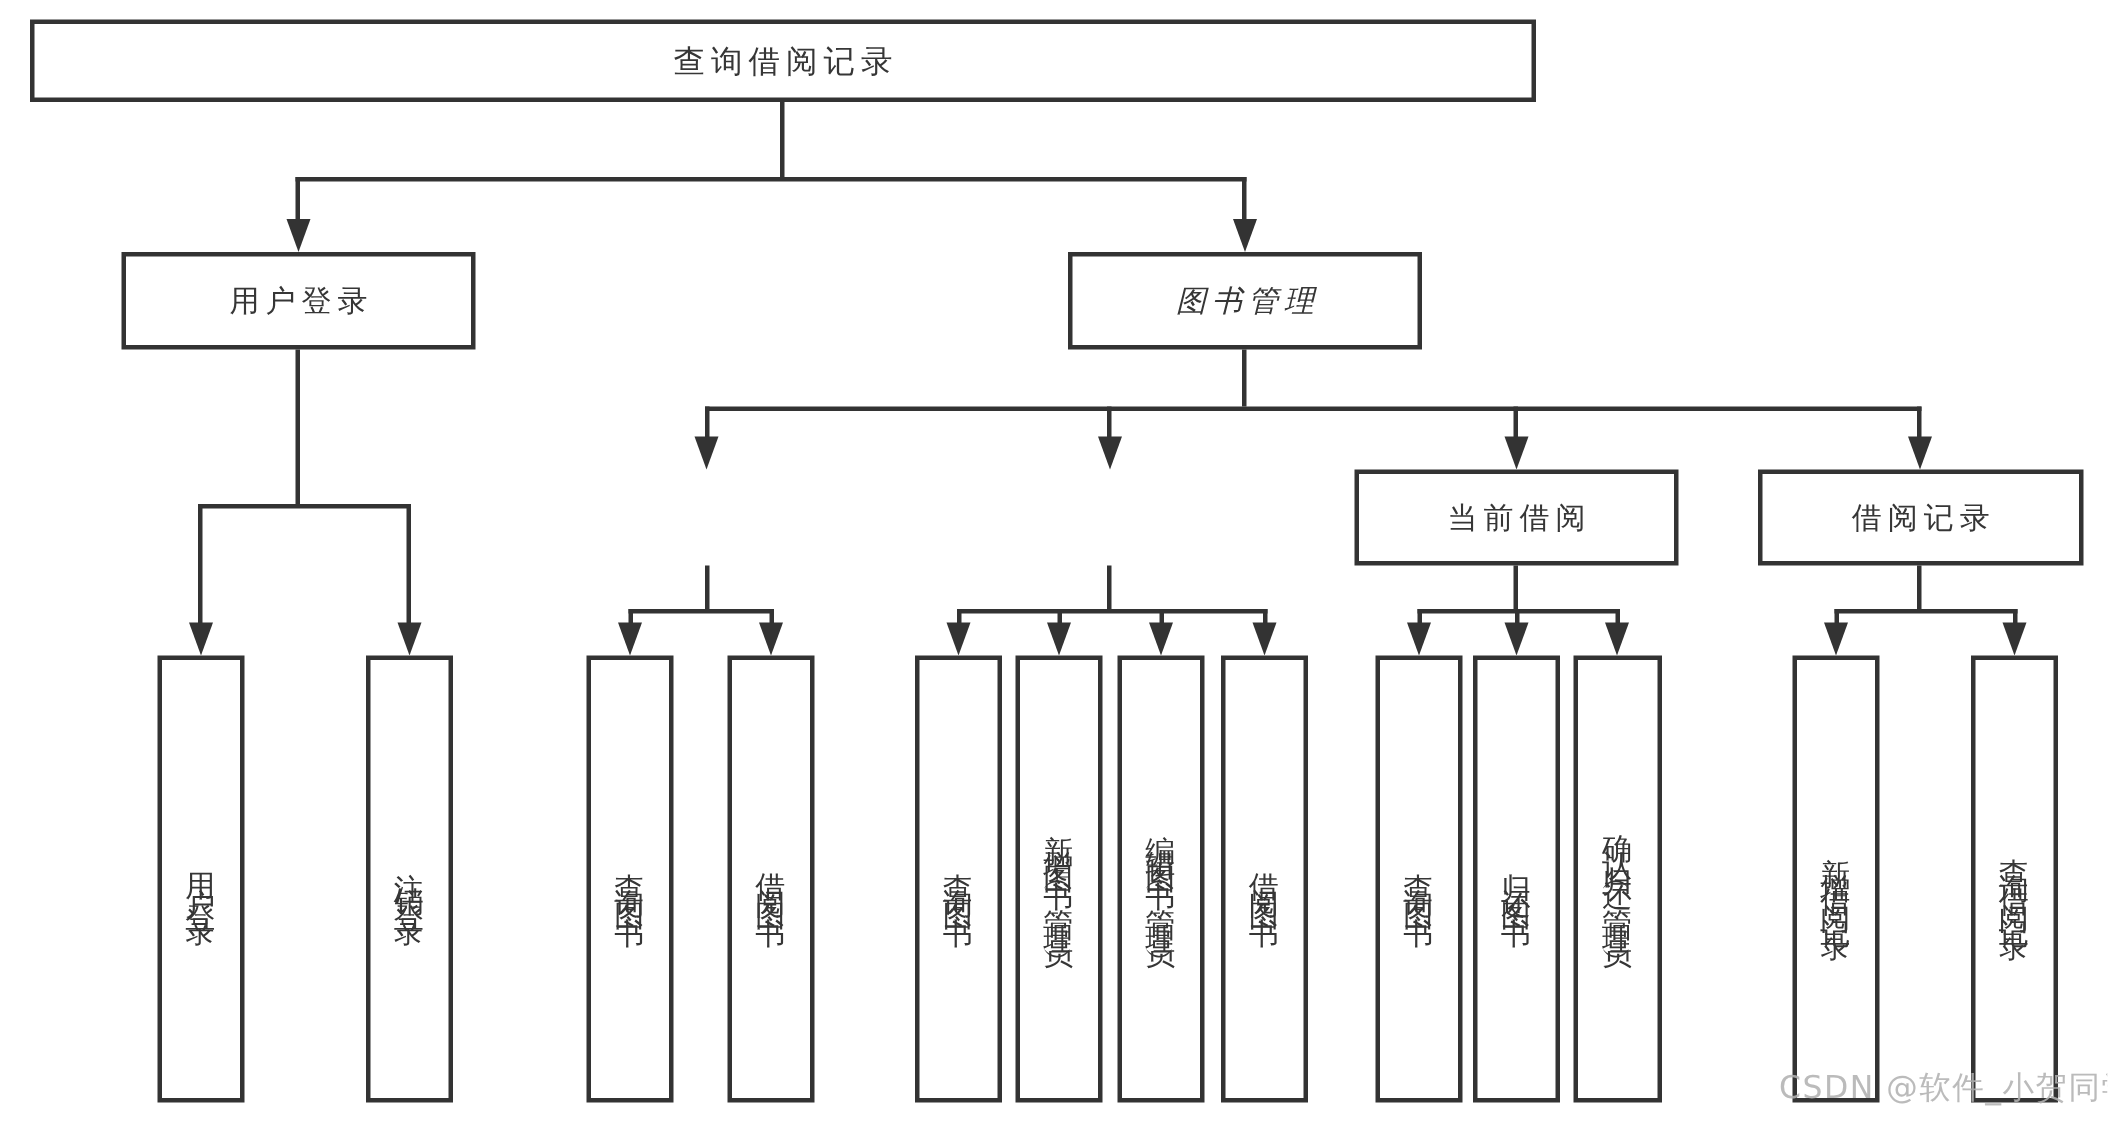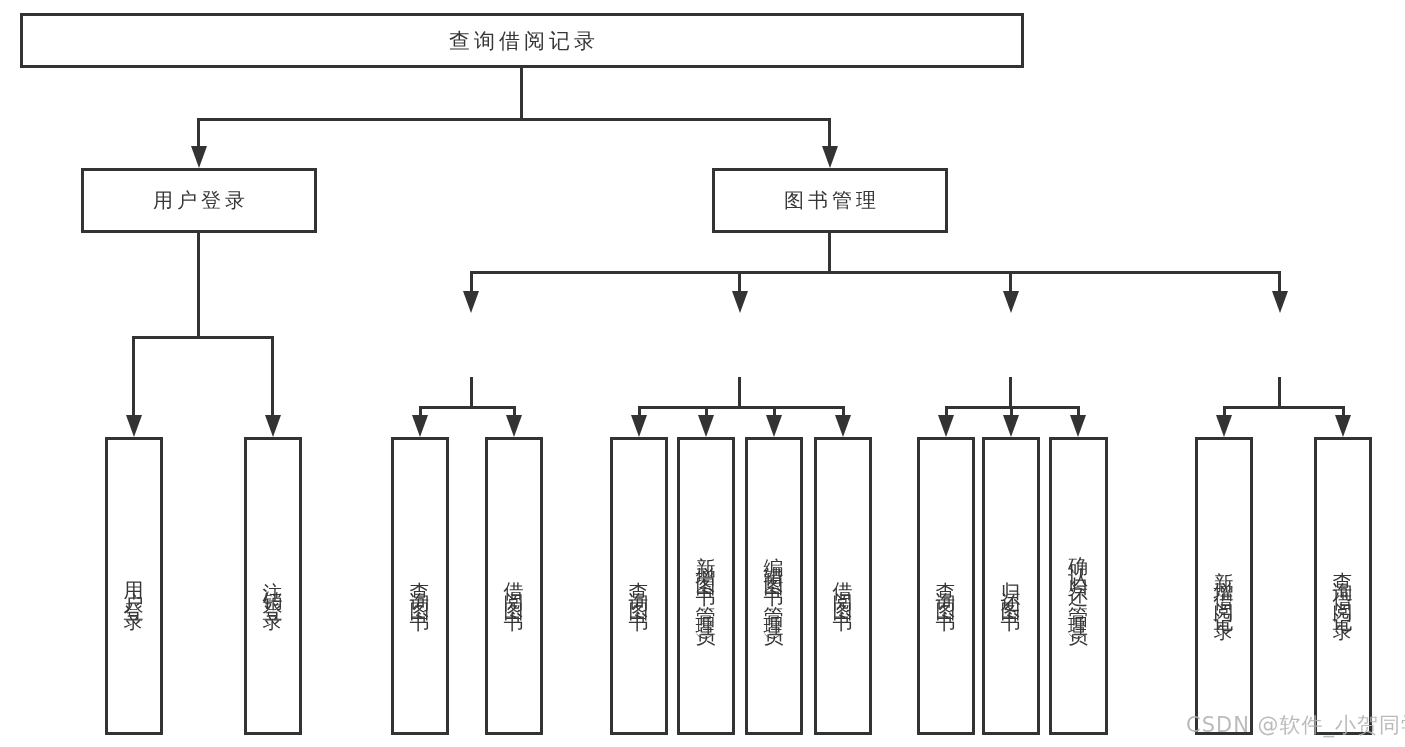--- a/index.html
+++ b/index.html
@@ -79,21 +79,21 @@
   <div class="vline" style="left:520px; top:68px; height:50px;"></div>
   <div class="hline" style="left:197px; top:118px; width:634px;"></div>
   <div class="vline" style="left:197px; top:118px; height:30px;"></div>
   <div class="arrow" style="left:191px; top:146px;"></div>
   <div class="vline" style="left:828px; top:118px; height:30px;"></div>
   <div class="arrow" style="left:822px; top:146px;"></div>
 
   <div class="node" style="left:81px; top:168px; width:236px; height:65px;">
     <span>用户登录</span>
   </div>
-  <div class="node" style="left:712px; top:168px; width:236px; height:65px;">
+  <div class="node" style="left:712px; top:168px; width:236px; height:65px;font-style:italic;">
     <span>图书管理</span>
   </div>
 
   <div class="vline" style="left:197px; top:233px; height:103px;"></div>
   <div class="hline" style="left:132px; top:336px; width:142px;"></div>
   <div class="vline" style="left:132px; top:336px; height:80px;"></div>
   <div class="arrow" style="left:126px; top:415px;"></div>
   <div class="vline" style="left:271px; top:336px; height:80px;"></div>
   <div class="arrow" style="left:265px; top:415px;"></div>
 
@@ -101,20 +101,26 @@
   <div class="hline" style="left:470px; top:271px; width:811px;"></div>
   <div class="vline" style="left:470px; top:271px; height:22px;"></div>
   <div class="arrow" style="left:463px; top:291px;"></div>
   <div class="vline" style="left:738px; top:271px; height:22px;"></div>
   <div class="arrow" style="left:732px; top:291px;"></div>
   <div class="vline" style="left:1009px; top:271px; height:22px;"></div>
   <div class="arrow" style="left:1003px; top:291px;"></div>
   <div class="vline" style="left:1278px; top:271px; height:22px;"></div>
   <div class="arrow" style="left:1272px; top:291px;"></div>
 
+  <div class="node" style="left:903px; top:313px; width:216px; height:64px;">
+    <span>当前借阅</span>
+  </div>
+  <div class="node" style="left:1172px; top:313px; width:217px; height:64px;">
+    <span>借阅记录</span>
+  </div>
 
   <div class="vline" style="left:470px; top:377px; height:29px;"></div>
   <div class="hline" style="left:419px; top:406px; width:97px;"></div>
   <div class="vline" style="left:419px; top:406px; height:12px;"></div>
   <div class="arrow" style="left:412px; top:415px;"></div>
   <div class="vline" style="left:513px; top:406px; height:12px;"></div>
   <div class="arrow" style="left:506px; top:415px;"></div>
 
   <div class="vline" style="left:738px; top:377px; height:29px;"></div>
   <div class="hline" style="left:638px; top:406px; width:207px;"></div>

